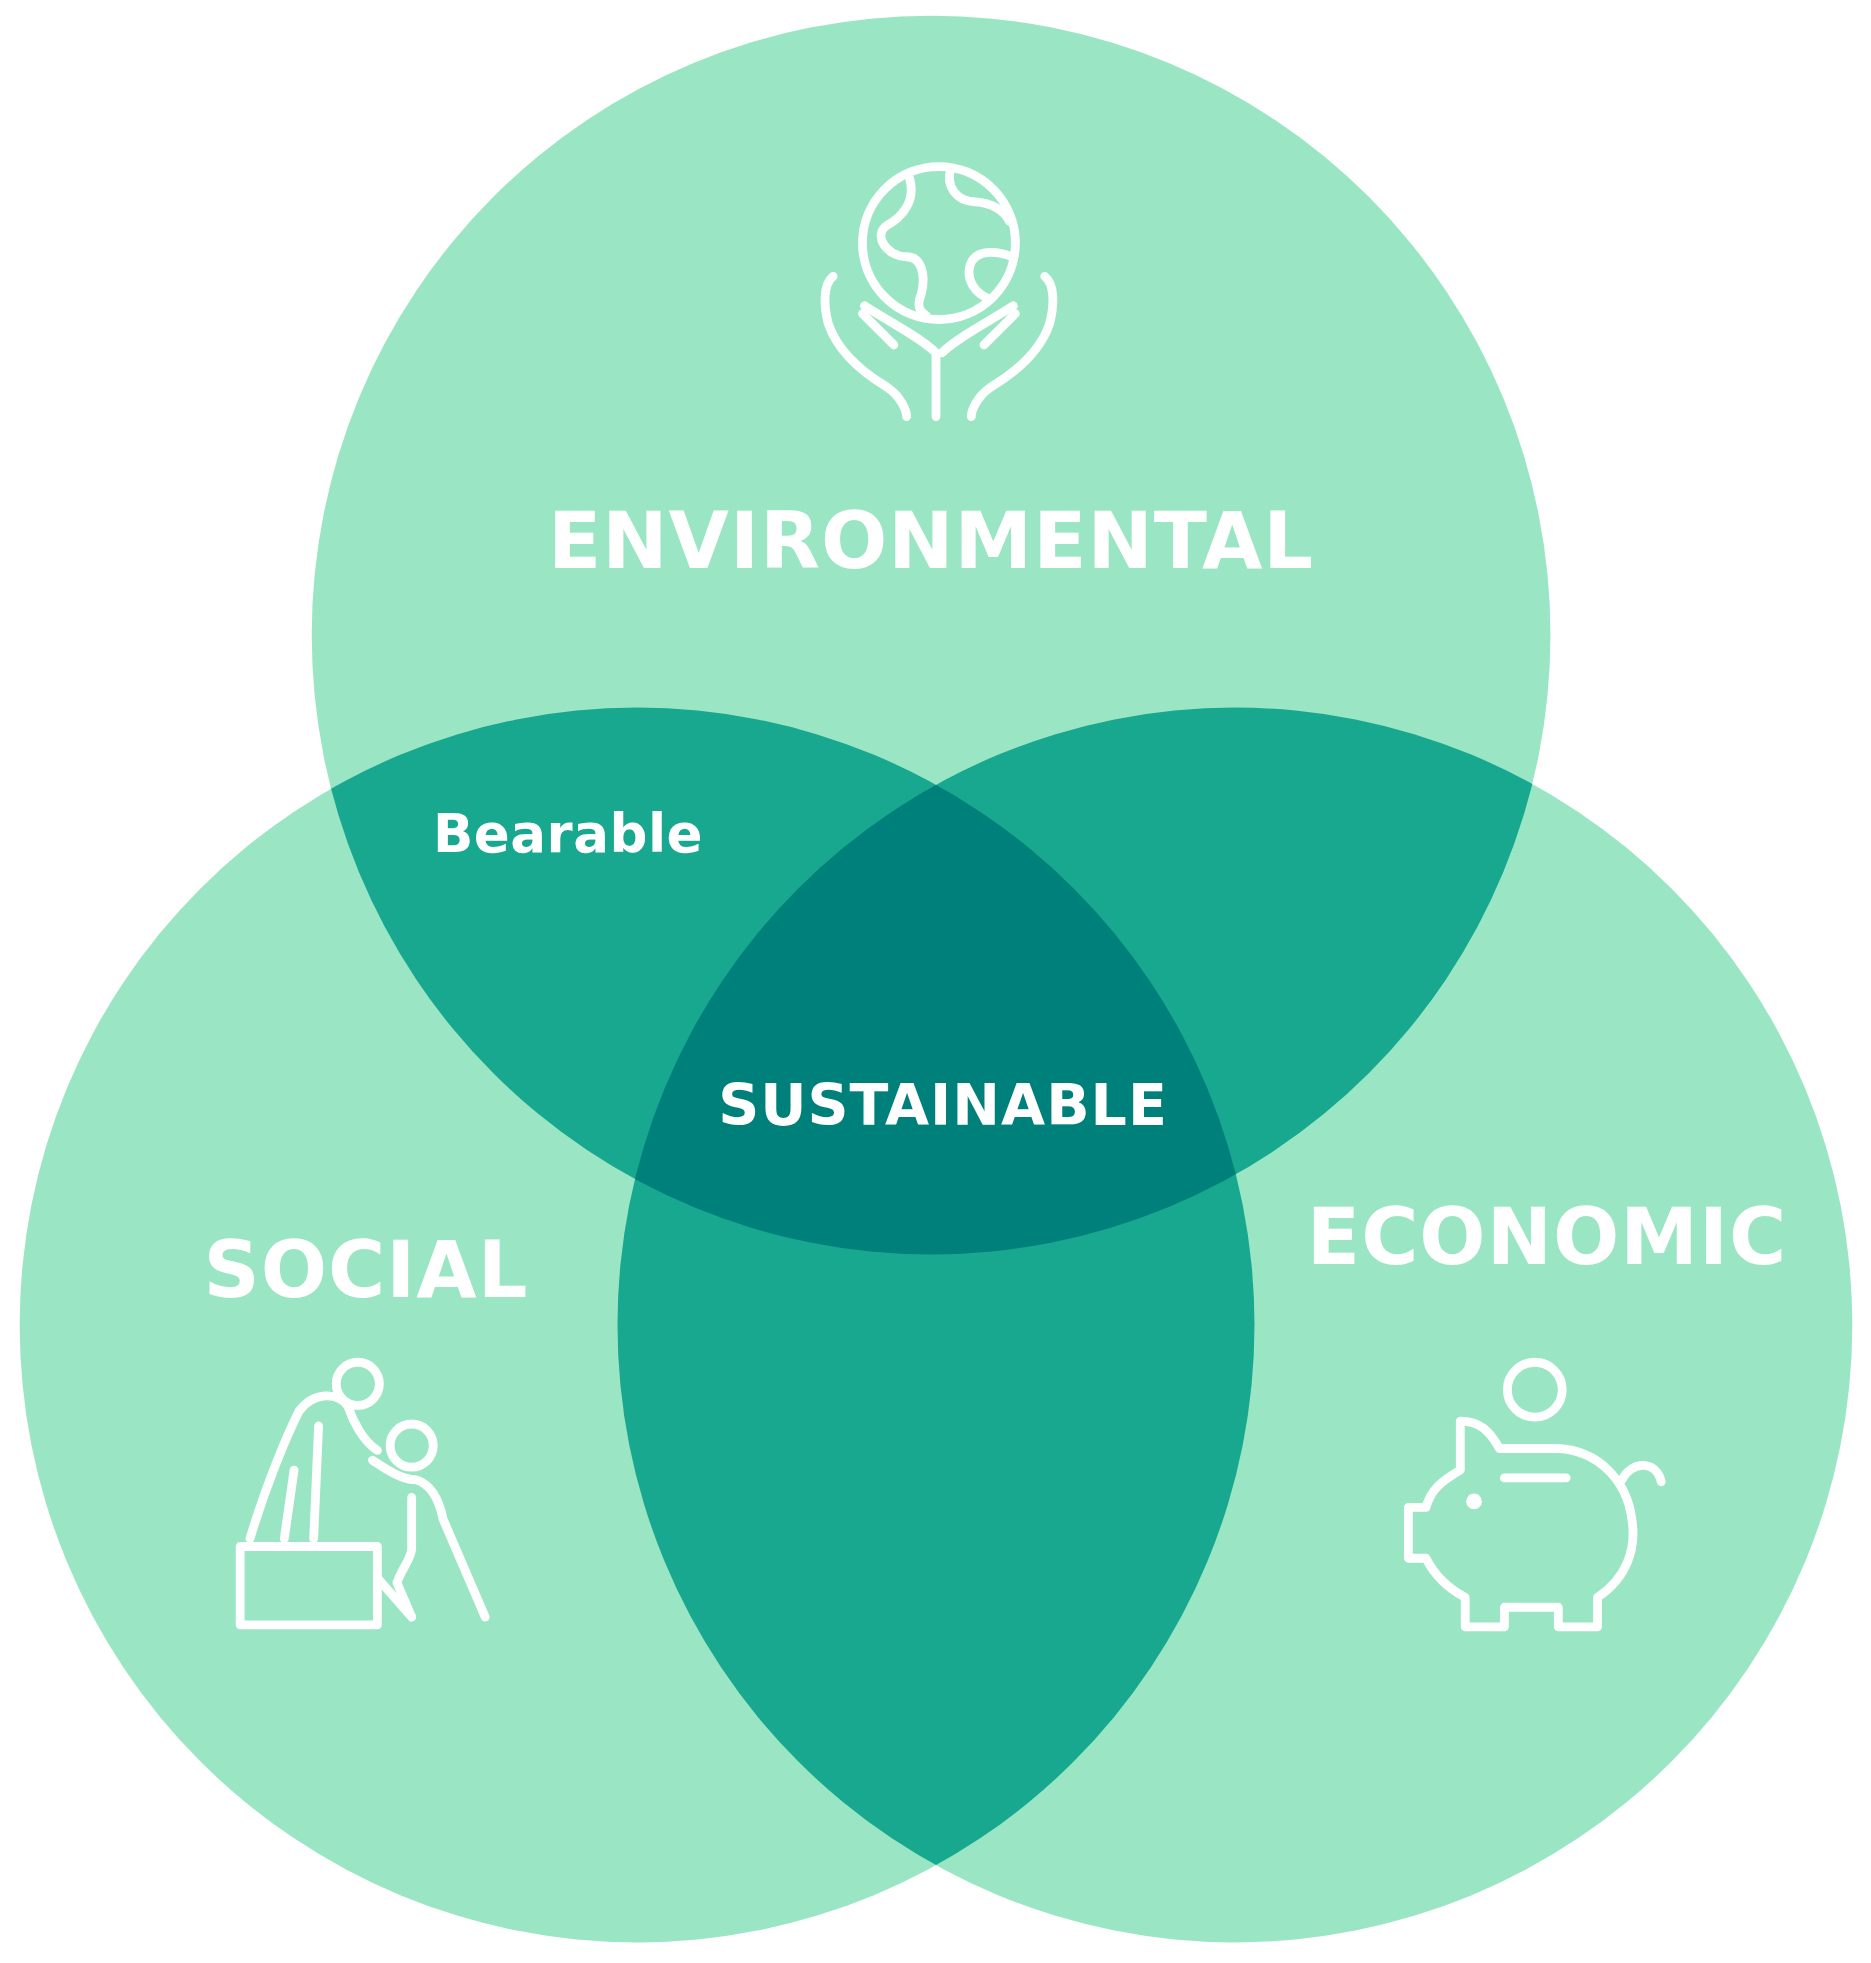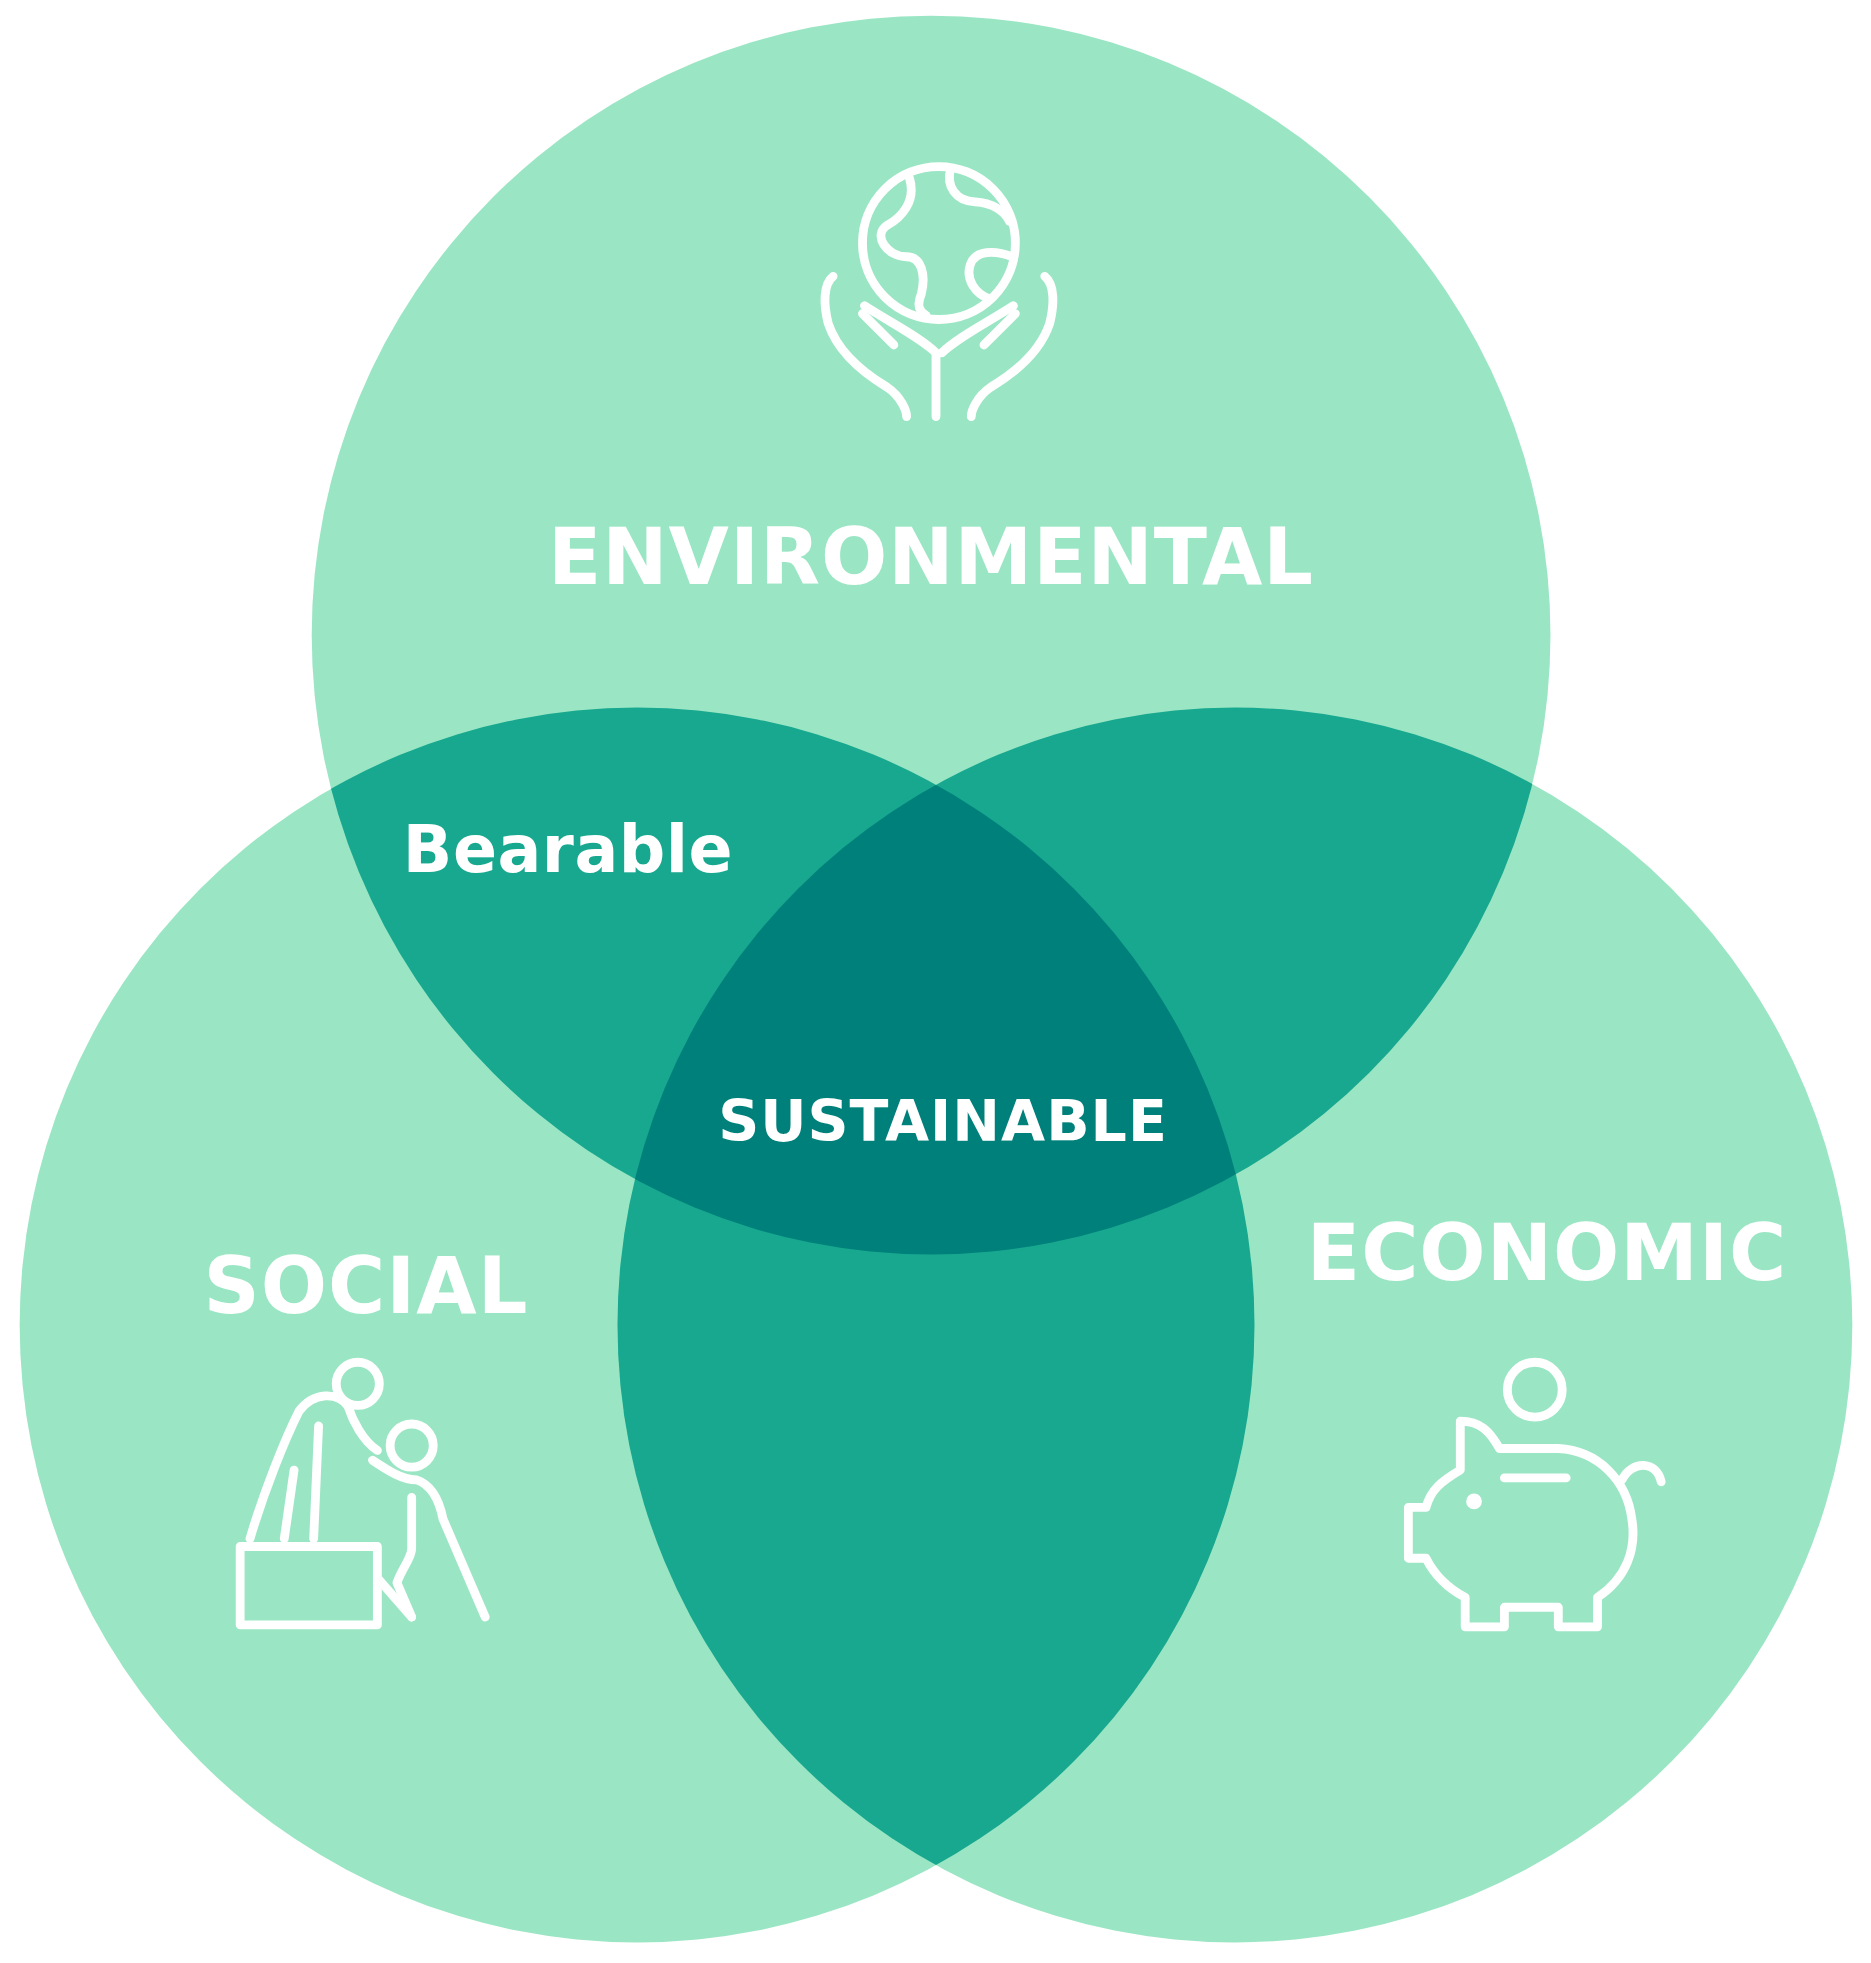--- a/index.html
+++ b/index.html
@@ -6,24 +6,23 @@
   body { width: 1871px; height: 1963px; overflow: hidden; }
   #stage { position: relative; width: 1871px; height: 1963px; }
   svg.venn { position: absolute; left: 0; top: 0; }
   .label {
     position: absolute;
     color: #ffffff;
     font-family: "DejaVu Sans", sans-serif;
     white-space: nowrap;
     transform: translate(-50%, -50%);
     letter-spacing: 1px;
-    margin-top: 16px;
   }
   .label.big { font-size: 78px; font-weight: 600; }
-  .label.mid { font-size: 65px; font-weight: 600; letter-spacing: 0.5px; }
+  .label.mid { font-size: 53px; font-weight: 600; letter-spacing: 0.5px; }
   .label.center { font-size: 57px; font-weight: 700; }
 </style>
 </head>
 <body>
 
 <div id="stage">
   <svg class="venn" width="1871" height="1963" viewBox="0 0 1909 2003">
     <defs>
       <clipPath id="cTop">
           <circle cx="950" cy="648" r="632"></circle>

